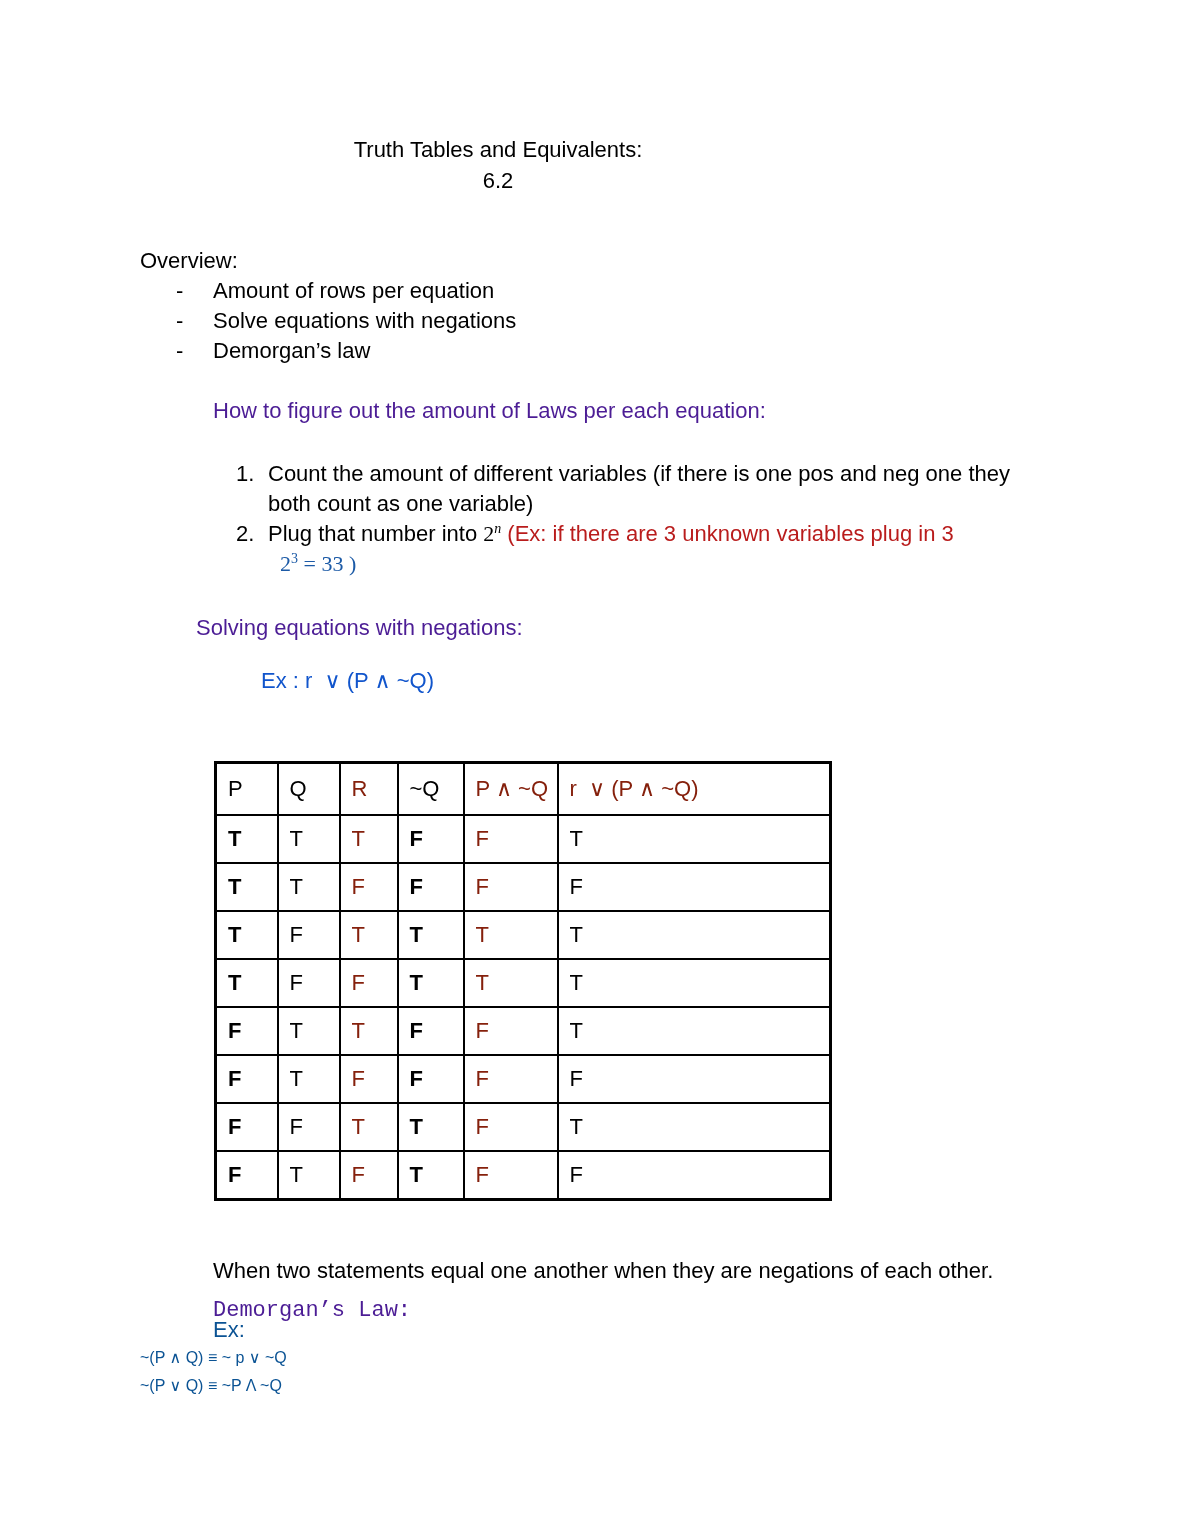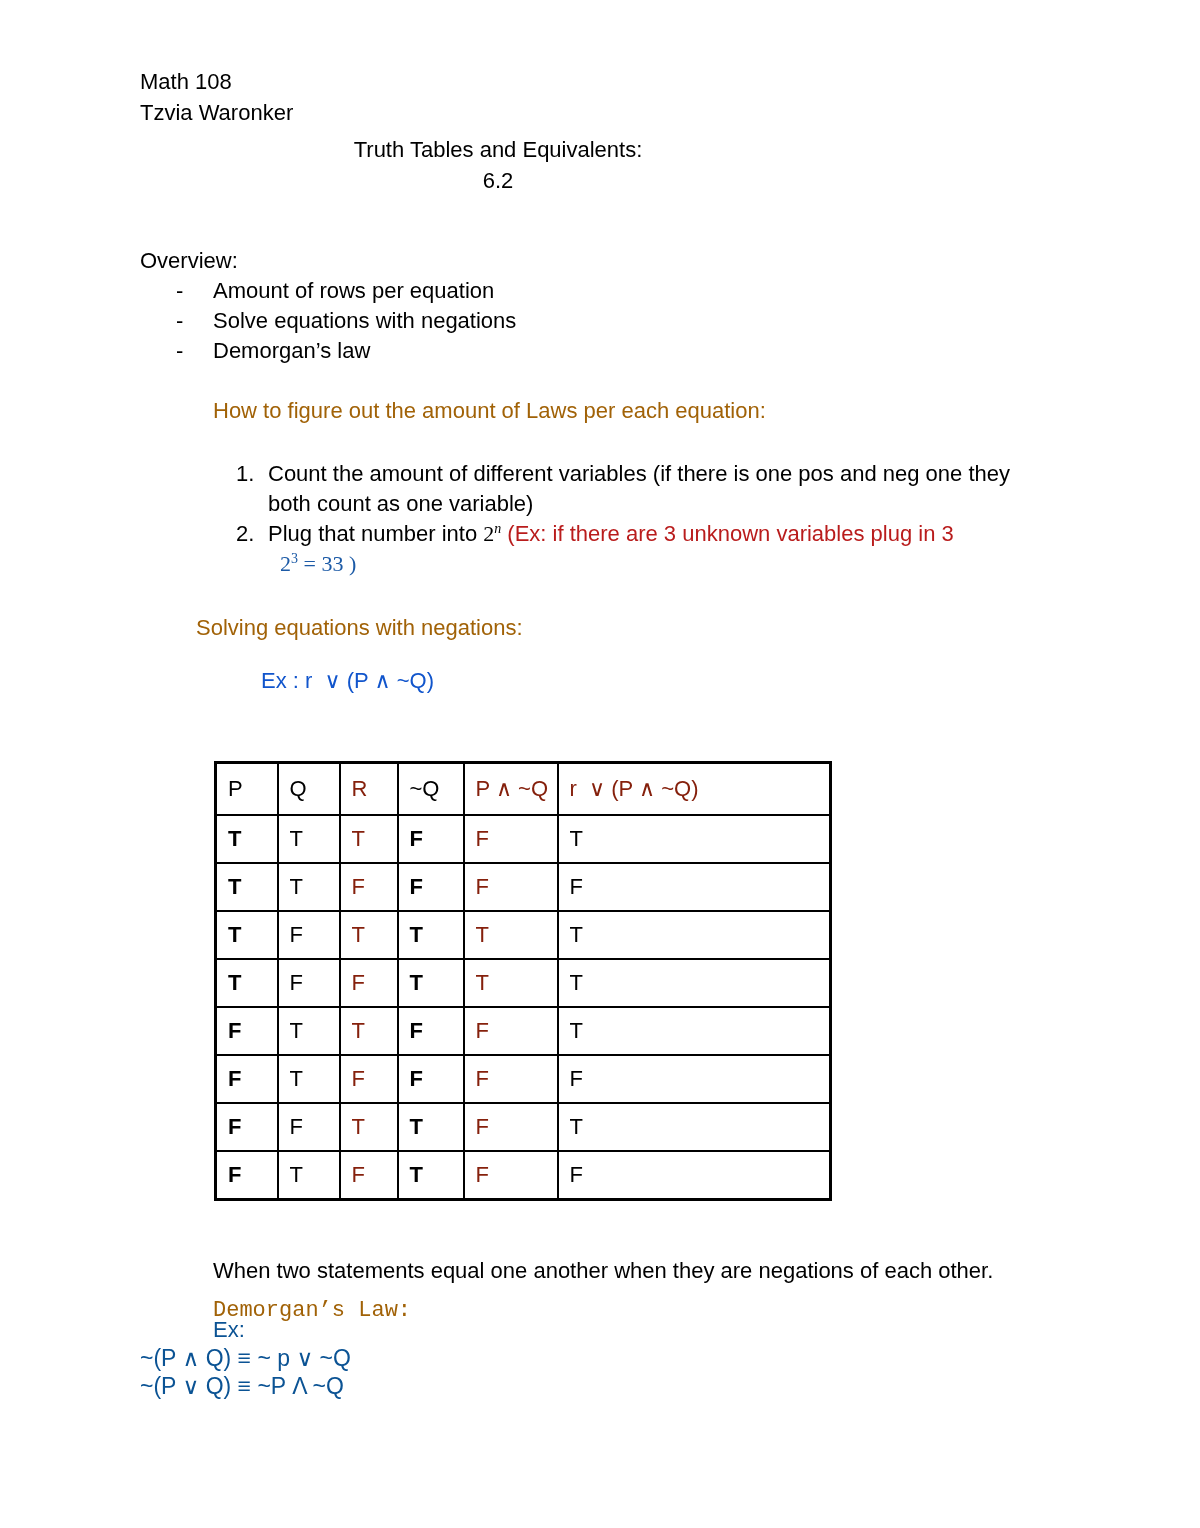--- a/index.html
+++ b/index.html
@@ -20,21 +20,21 @@
 
   
   .title-block { left: 0; top: 134px; width: 996px; text-align: center; line-height: 31px; }
 
   
   .overview-block { left: 140px; top: 246px; line-height: 30px; }
   .bullet-item { display: flex; margin-left: 36px; }
   .bullet-dash { width: 37px; flex-shrink: 0; }
 
   
-  .green-heading { color: #a16207; line-height: 30px; }
+  .green-heading { color: #4c1d95; line-height: 30px; }
   .laws-heading { left: 213px; top: 396px; }
   .negations-heading { left: 196px; top: 613px; }
   .demorgan-heading { left: 213px; top: 1296px; font-family: Liberation Mono, monospace; }
 
   
   .steps-block { left: 236px; top: 459px; line-height: 30px; width: 830px; }
   .step { display: flex; }
   .step-number { width: 32px; flex-shrink: 0; }
   .step-body { flex: 1; }
   .serif { font-family: "Liberation Serif", "DejaVu Serif", serif; }
@@ -74,31 +74,27 @@
   .col-0 { color: #000; font-weight: 700; }
   .col-1 { color: #000; }
   .col-2 { color: #85200c; }
   .col-3 { color: #000; font-weight: 700; }
   .col-4 { color: #85200c; }
   .col-5 { color: #000; }
 
   
   .demorgan-body { left: 213px; top: 1256px; line-height: 30px; }
   .demorgan-ex-label { left: 213px; top: 1315px; color: #0b5394; line-height: 30px; }
-  .demorgan-equations { left: 140px; top: 1344px; color: #0b5394; line-height: 28px; font-size: 23px; }
+  .demorgan-equations { left: 140px; top: 1344px; color: #0b5394; line-height: 28px; font-size: 16px; }
 </style>
 </head>
 <body>
 
 <div class="page">
 
-  <div class="abs header-block">
-    <div>Math 108</div>
-    <div>Tzvia Waronker</div>
-  </div>
 
   <div class="abs title-block">
     <div>Truth Tables and Equivalents:</div>
     <div>6.2</div>
   </div>
 
   <div class="abs overview-block">
     <div>Overview:</div>
     <div class="bullet-item">
       <span class="bullet-dash">-</span>

